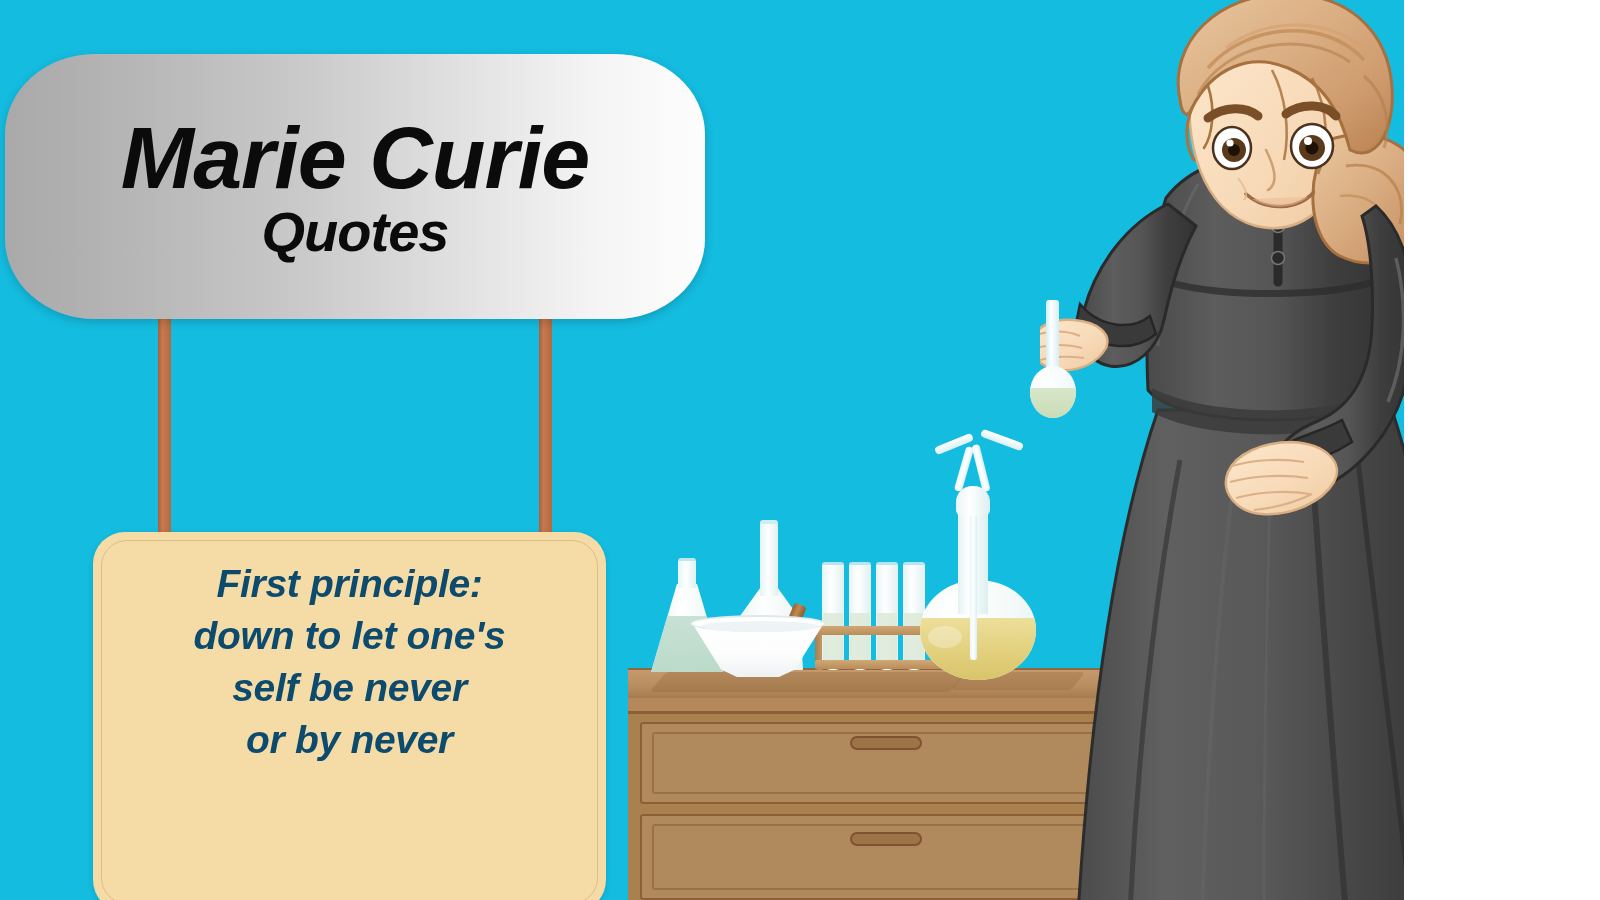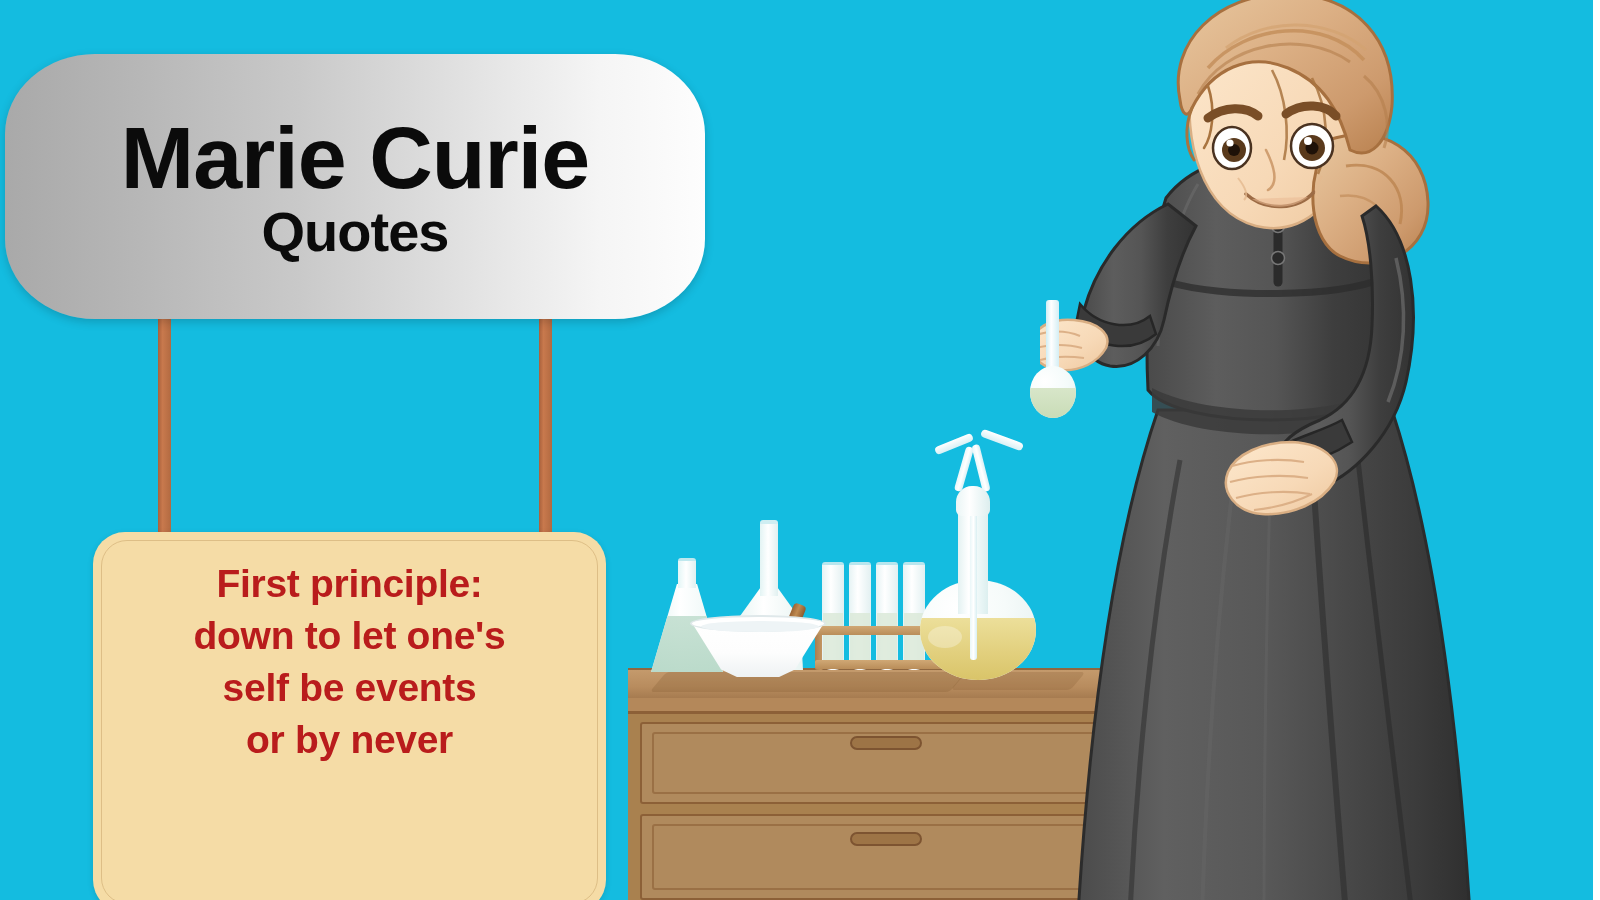--- a/index.html
+++ b/index.html
@@ -3,23 +3,24 @@
 <meta charset="utf-8">
 <style>
   * { box-sizing: border-box; margin: 0; padding: 0; }
   html, body {
     width: 1600px; height: 900px;
     overflow: hidden;
     font-family: "Liberation Sans", sans-serif;
   }
   #stage {
     position: relative;
-    width: 1593px; height: 900px;
+    width: 1404px; height: 900px;
     background: #14bce0;
     overflow: hidden;
+    font-style: italic;
   }
 
   
   .post {
     position: absolute;
     background: linear-gradient(90deg,#a9613c 0%,#c8794d 35%,#b26a41 100%);
   }
   #post-left  { left: 158px; top: 290px; width: 13px; height: 260px; }
   #post-right { left: 539px; top: 290px; width: 13px; height: 250px; }
 
@@ -63,21 +64,21 @@
     position: absolute;
     left: 8px; top: 8px; right: 8px; bottom: 8px;
     border: 1.5px solid #ddbe86;
     border-radius: 26px;
     pointer-events: none;
   }
   #quote-text {
     position: absolute;
     left: 26px; right: 26px; top: 26px;
     text-align: center;
-    color: #b91c1c;
+    color: #0c4a6e;
     font-weight: 700;
     font-size: 39px;
     line-height: 1.33;
     letter-spacing: -.3px;
   }
 
   
   #cabinet {
     position: absolute;
     left: 628px; top: 668px;
@@ -295,21 +296,21 @@
 
   <div id="title-sign" class="no-sel">
     <div class="t-line l1">Marie Curie</div>
     <div class="t-line l2">Quotes</div>
   </div>
 
   <div id="quote-board" class="no-sel">
     <div id="quote-text">
       <div>First principle:</div>
       <div>down to let one's</div>
-      <div>self be events</div>
+      <div>self be never</div>
       <div>or by never</div>
     </div>
   </div>
 
   <div id="cabinet">
     <div id="cab-top">
       <div id="cab-top-shadow"></div>
       <div id="cab-top-shadow2"></div>
     </div>
     <div id="cab-lip"></div>

